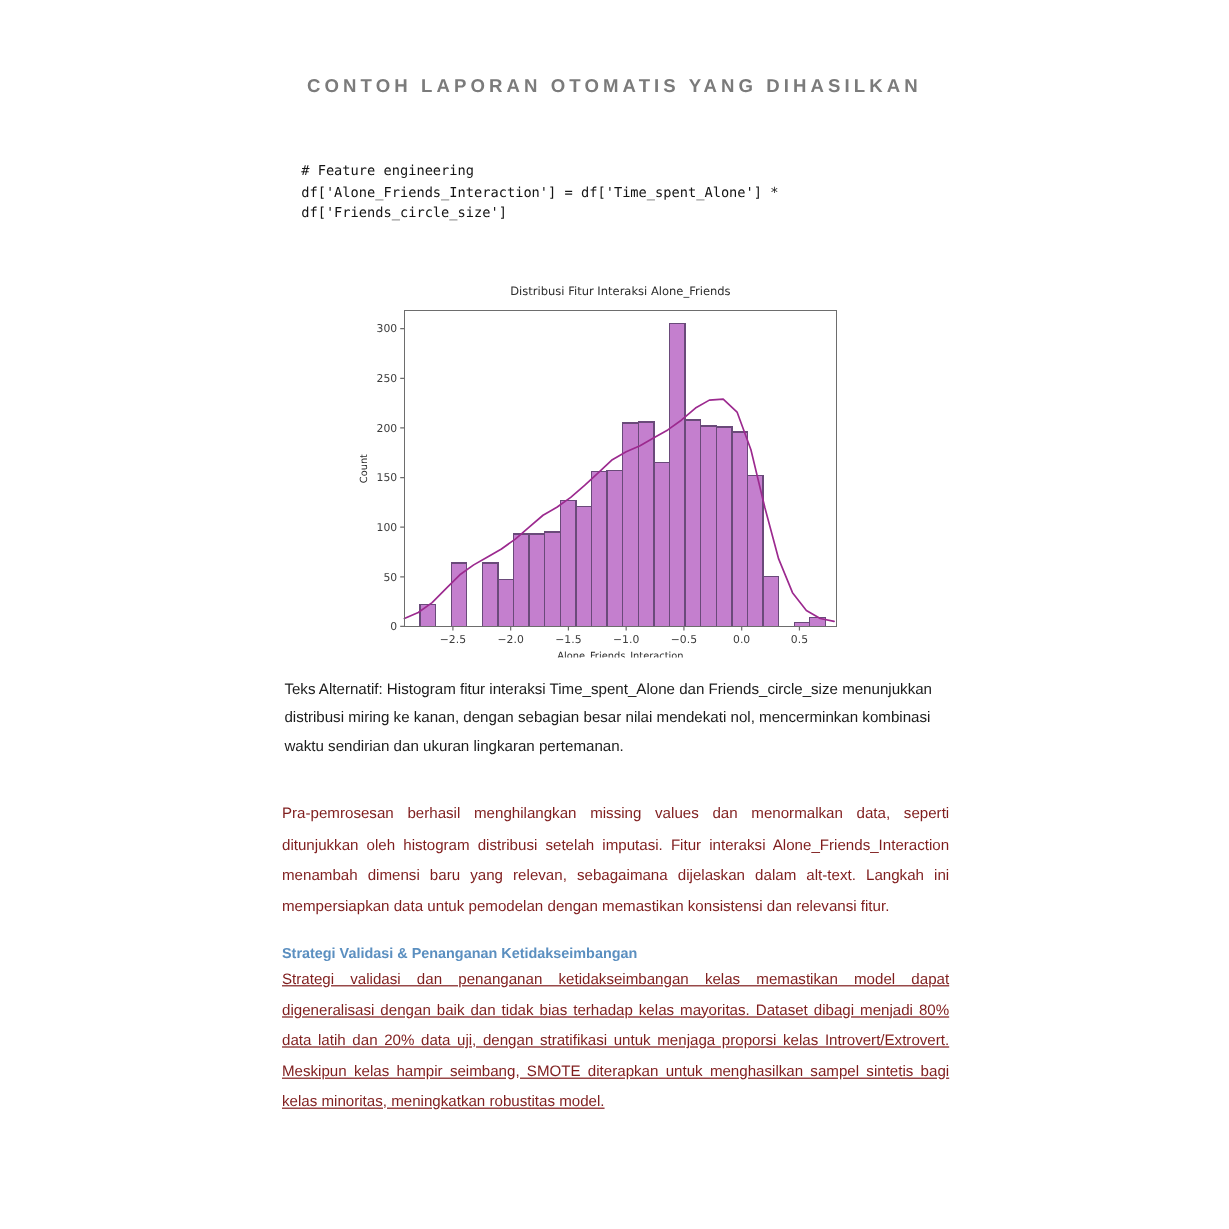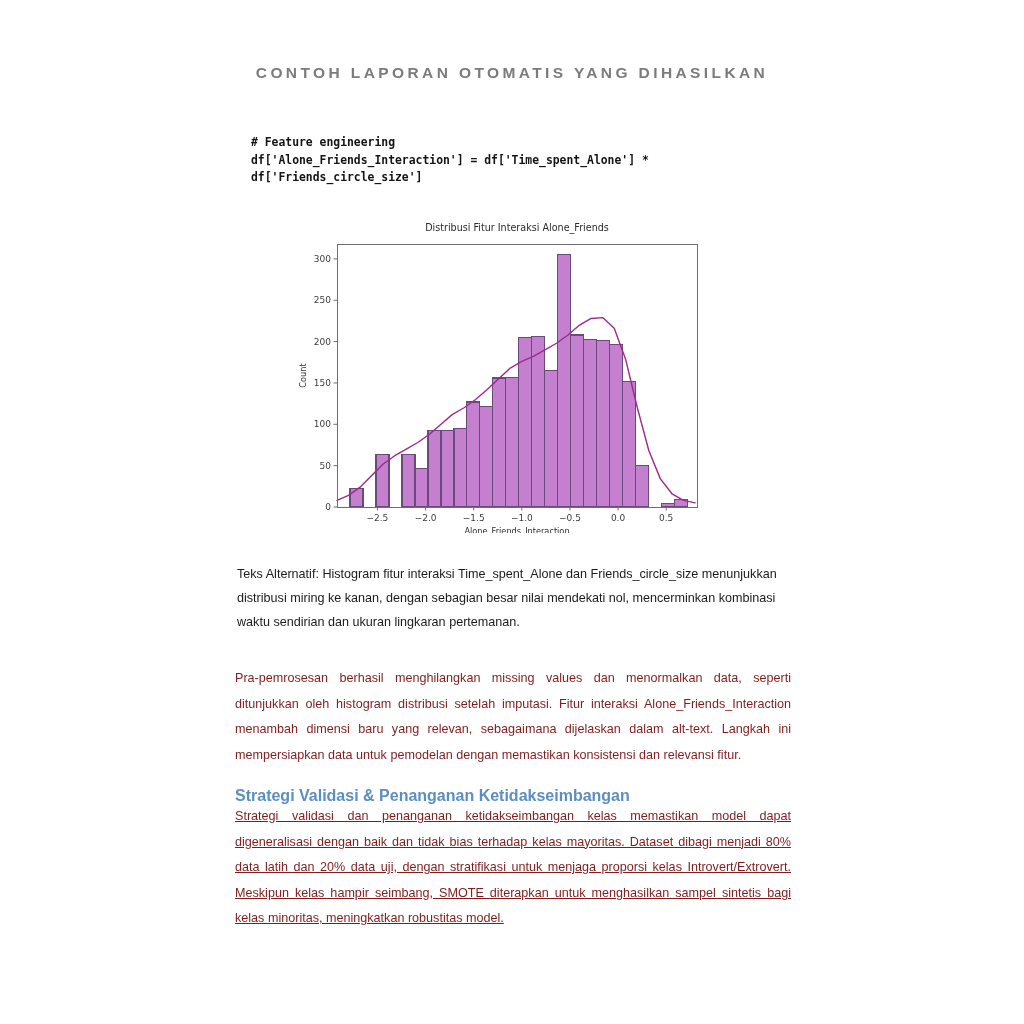--- a/index.html
+++ b/index.html
@@ -17,42 +17,42 @@
     text-align:center;
     font-size:15.5px; font-weight:bold;
     letter-spacing:3.4px;
     color:#7b7b7b;
   }
 
   .code-block {
     position:absolute; left:251px; top:134px; width:520px;
     font-family:"DejaVu Sans Mono", monospace;
     font-size:11.4px; line-height:17.5px;
-    color:#141414; white-space:pre-wrap;font-weight:bold;
+    color:#141414; white-space:pre-wrap;
   }
 
-  .figure { position:absolute; left:290px; top:217px; width:420px; height:316px; }
+  .figure { position:absolute; left:290px; top:232px; width:420px; height:316px; }
 
   .alt-text {
     position:absolute; left:237px; top:562px; width:556px;
     font-size:12.6px; line-height:24px; color:#1b1b1b;
   }
 
   .para {
     position:absolute; width:556px; left:235px;
     font-size:12.6px; line-height:25.5px;
     text-align:justify; text-justify:inter-word;
     color:#7f1d1d;
   }
   .para.p1 { top:666px; }
   .para.p2 { top:804px;text-decoration:underline; }
 
   .section-head {
     position:absolute; left:235px; top:787px; width:600px;
-    font-size:16px; font-weight:bold;
+    font-size:12px; font-weight:bold;
     color:#5b8fc0;
   }
 
   svg { display:block; }
   .tick-line { stroke:#6d6d6d; stroke-width:1; }
   .tick-lbl { font-family:"DejaVu Sans", sans-serif; font-size:9px; fill:#3d3d3d; }
   .ax-title { font-family:"DejaVu Sans", sans-serif; font-size:8.2px; fill:#2b2b2b; }
   .ch-title { font-family:"DejaVu Sans", sans-serif; font-size:9.6px; fill:#2b2b2b; }
 </style>
 </head>

